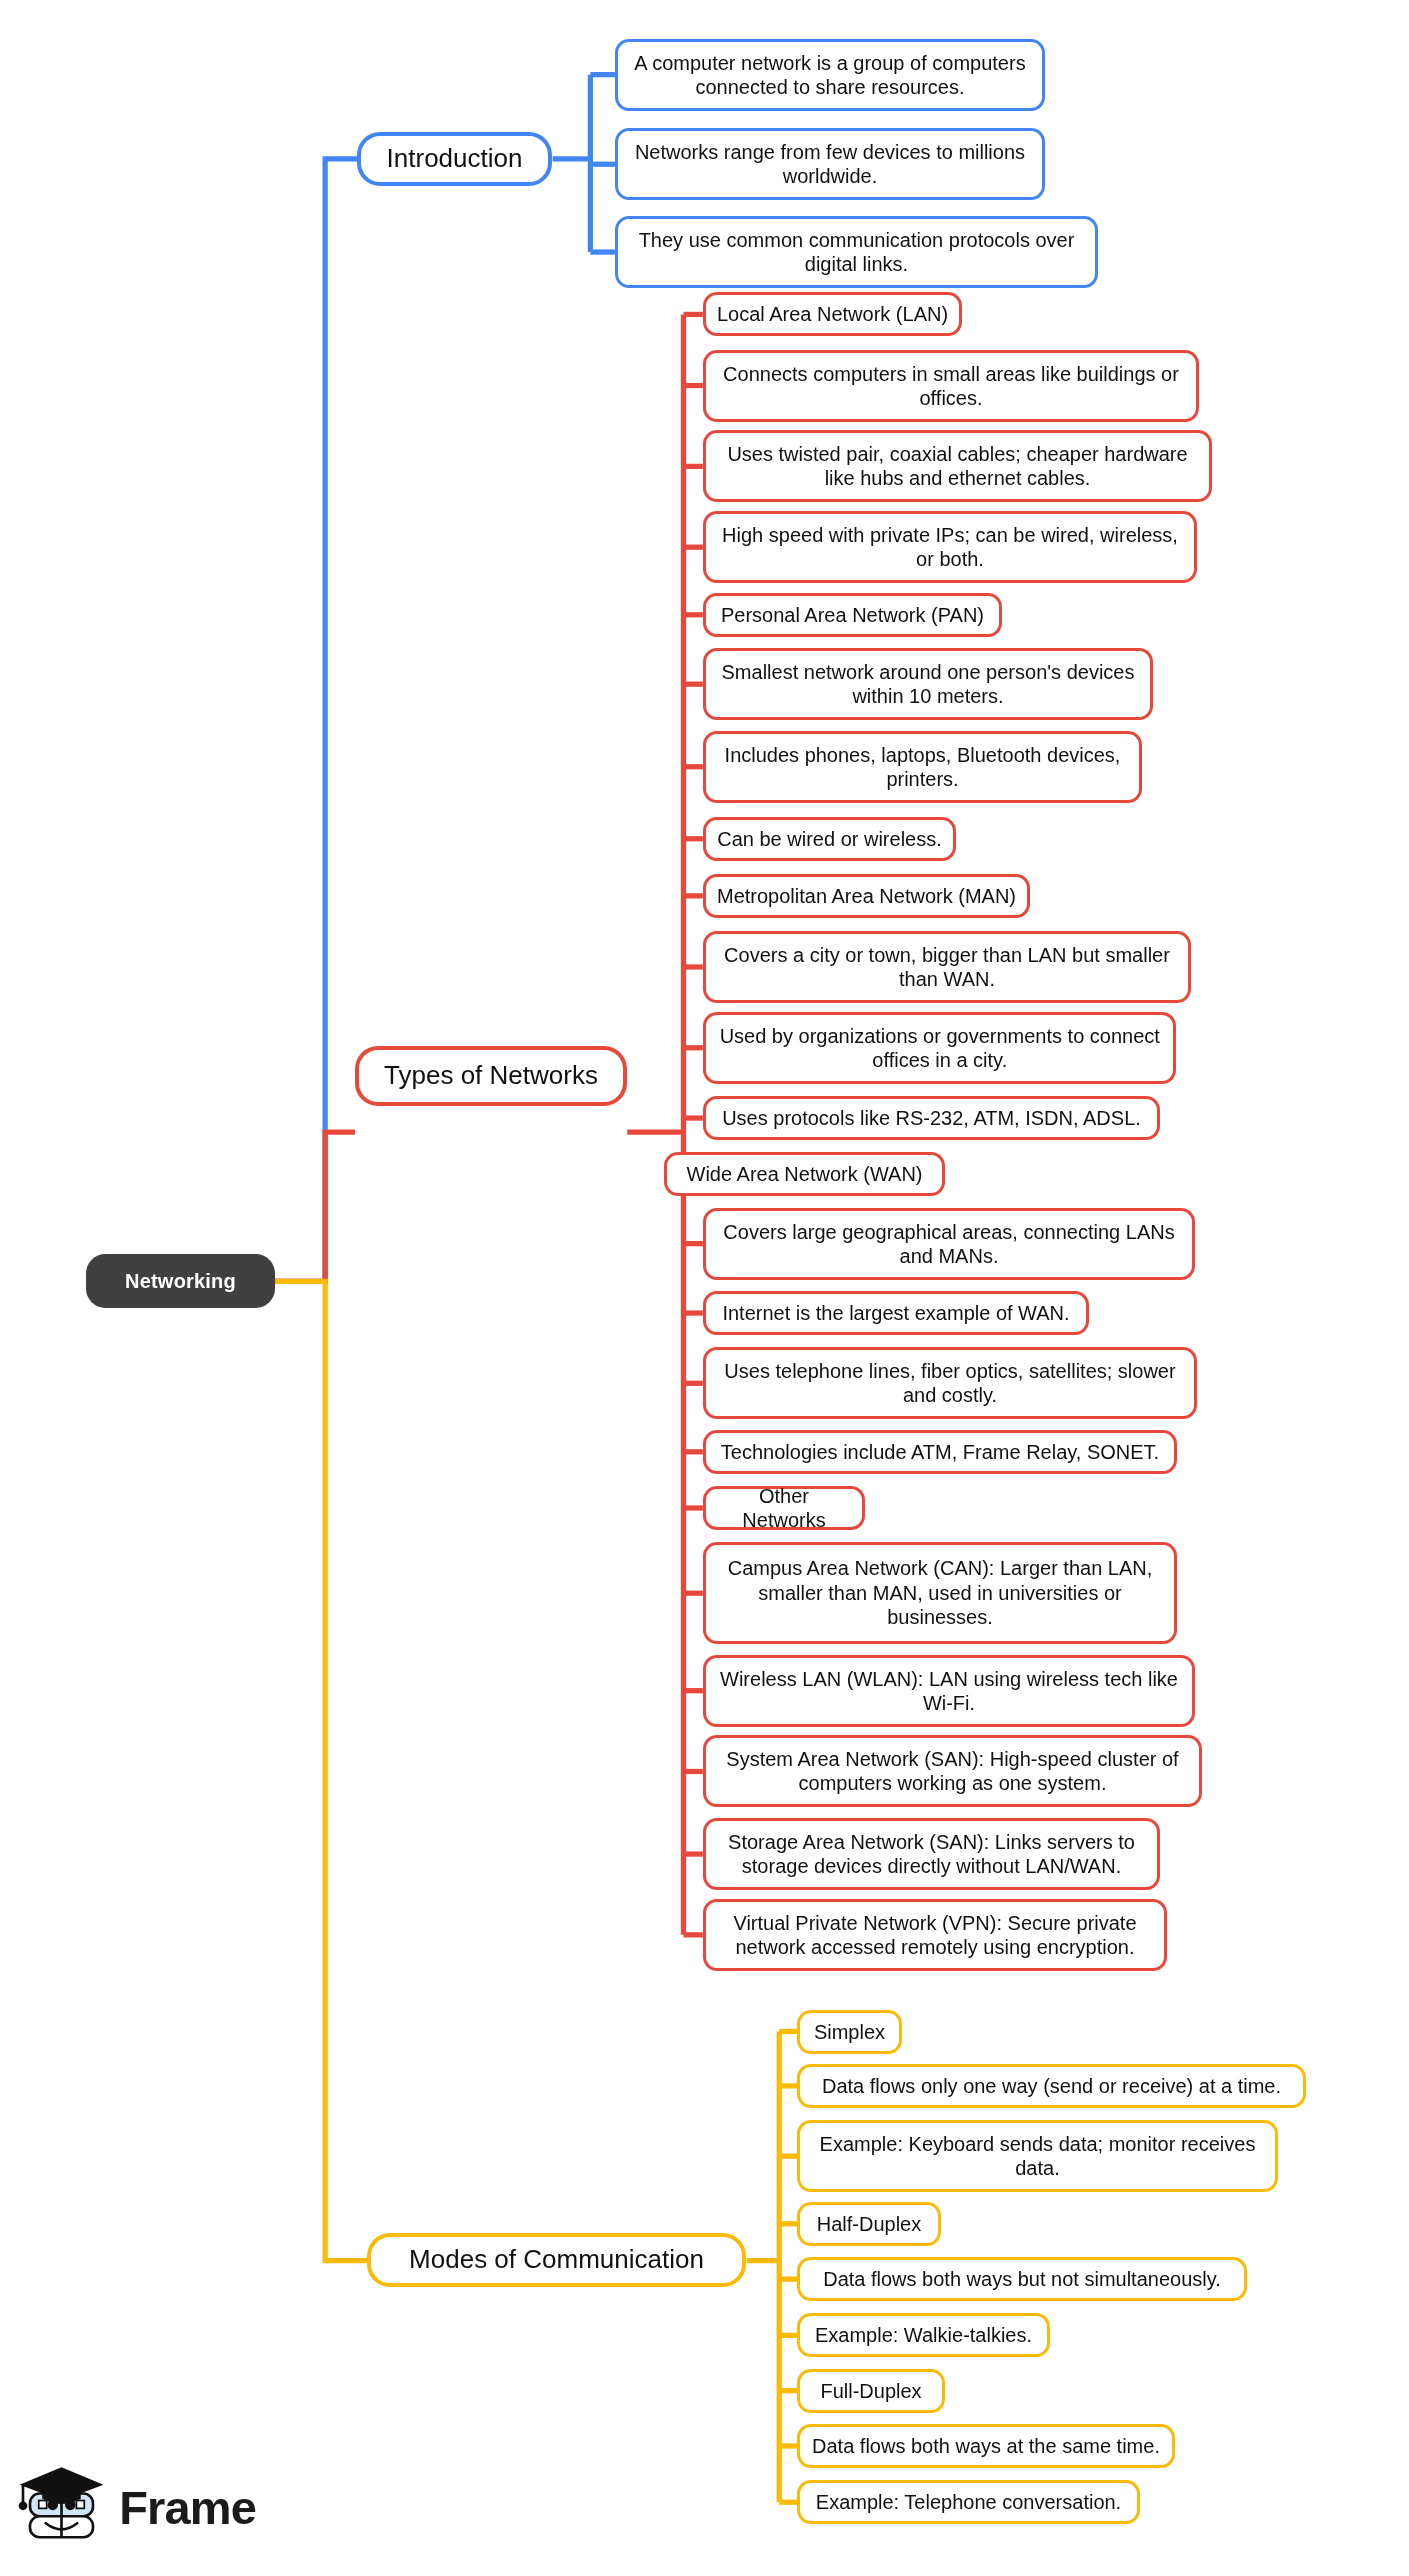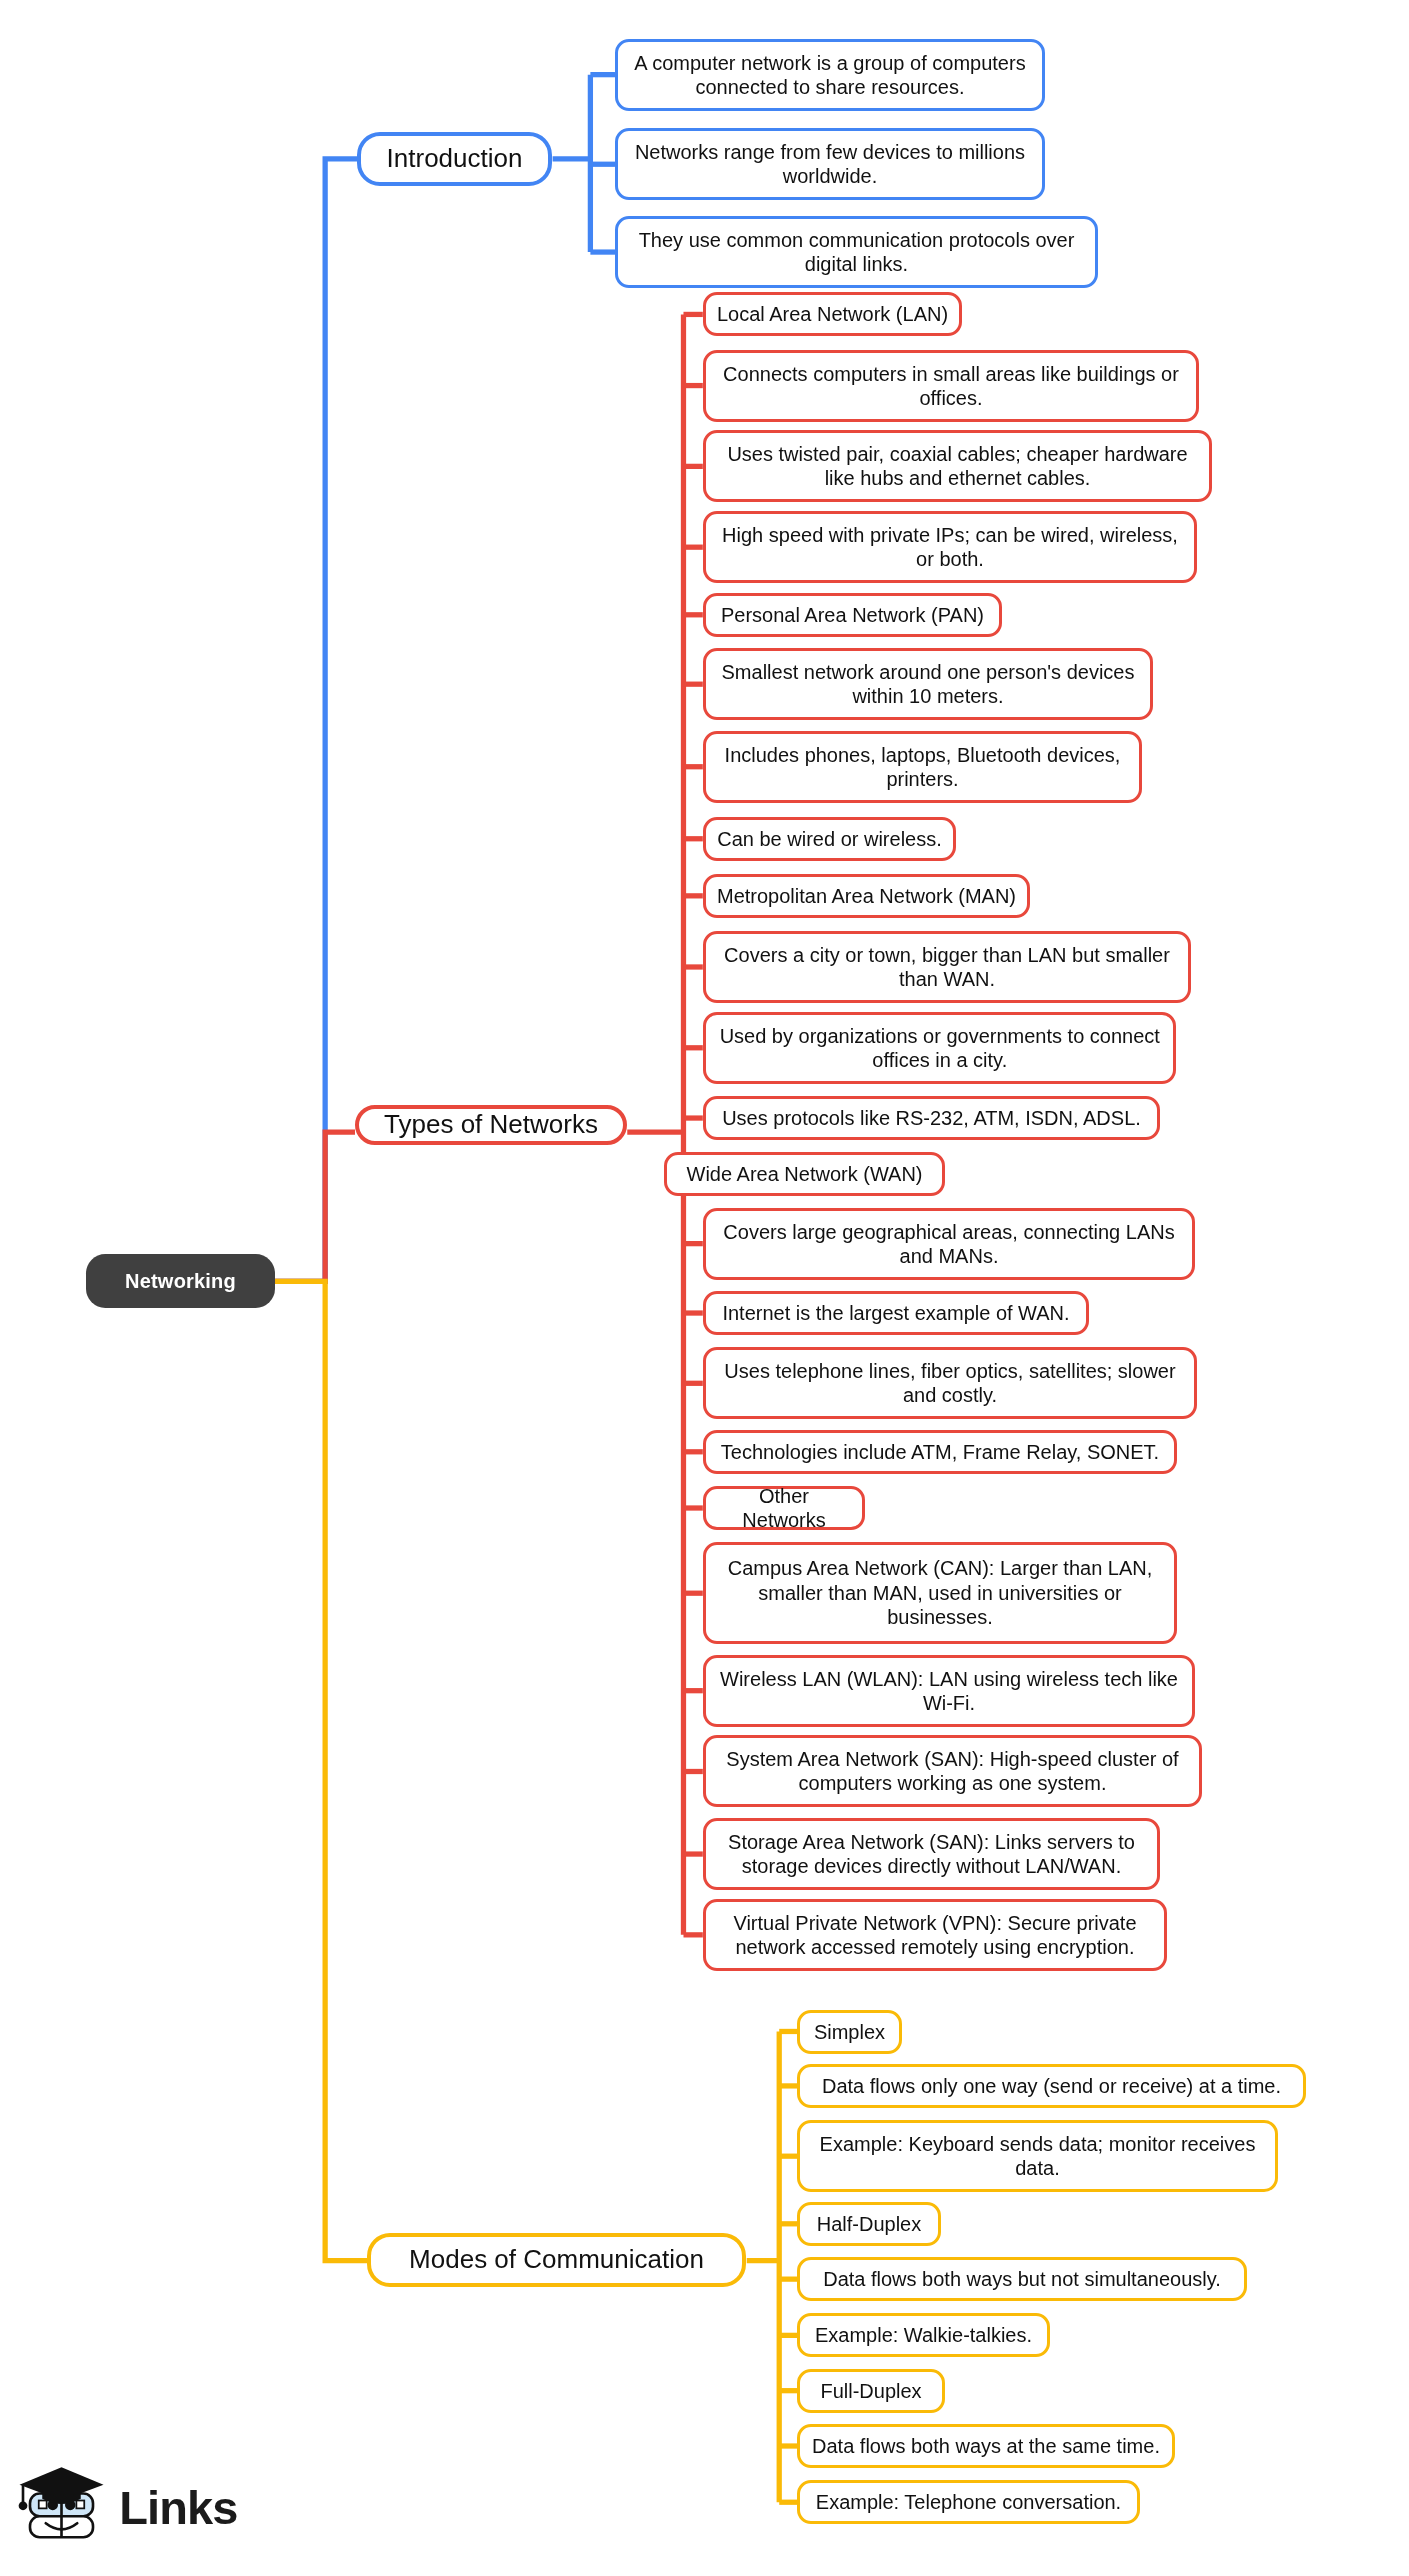--- a/index.html
+++ b/index.html
@@ -152,21 +152,21 @@
       </div>
       <div class="node leaf-node b-blue" style="left: 615px; top: 39px; width: 430px; height: 72px;">
         <span>A computer network is a group of computers connected to share resources.</span>
       </div>
       <div class="node leaf-node b-blue" style="left: 615px; top: 128px; width: 430px; height: 72px;">
         <span>Networks range from few devices to millions worldwide.</span>
       </div>
       <div class="node leaf-node b-blue" style="left: 615px; top: 216px; width: 483px; height: 72px;">
         <span>They use common communication protocols over digital links.</span>
       </div>
-      <div class="node branch-node b-red" style="left: 355px; top: 1105px; width: 272px; height: 40px;">
+      <div class="node branch-node b-red" style="left: 355px; top: 1046px; width: 272px; height: 60px;">
         <span>Types of Networks</span>
       </div>
       <div class="node leaf-node b-red" style="left: 703px; top: 292px; width: 259px; height: 44px;">
         <span>Local Area Network (LAN)</span>
       </div>
       <div class="node leaf-node b-red" style="left: 703px; top: 350px; width: 496px; height: 72px;">
         <span>Connects computers in small areas like buildings or offices.</span>
       </div>
       <div class="node leaf-node b-red" style="left: 703px; top: 430px; width: 509px; height: 72px;">
         <span>Uses twisted pair, coaxial cables; cheaper hardware like hubs and ethernet cables.</span>
@@ -277,17 +277,17 @@
         <rect x="69" y="44" width="9" height="9" fill="#ffffff" stroke="#111" stroke-width="2"></rect>
 
         <path d="M34 70 Q52 84 70 70" fill="none" stroke="#111" stroke-width="3" stroke-linecap="round"></path>
 
         <path d="M52 6 L100 26 L52 44 L4 26 Z" fill="#111"></path>
         <path d="M30 32 L30 42 Q52 54 74 42 L74 32" fill="#111"></path>
         <path d="M8 27 L8 48" stroke="#111" stroke-width="3" stroke-linecap="round"></path>
         <circle cx="8" cy="50" r="5" fill="#111"></circle>
       </svg>
     </div>
-    <div id="logo-text">Links</div>
+    <div id="logo-text">Frame</div>
   </div>
 
 </div>
 
 
 </body></html>

